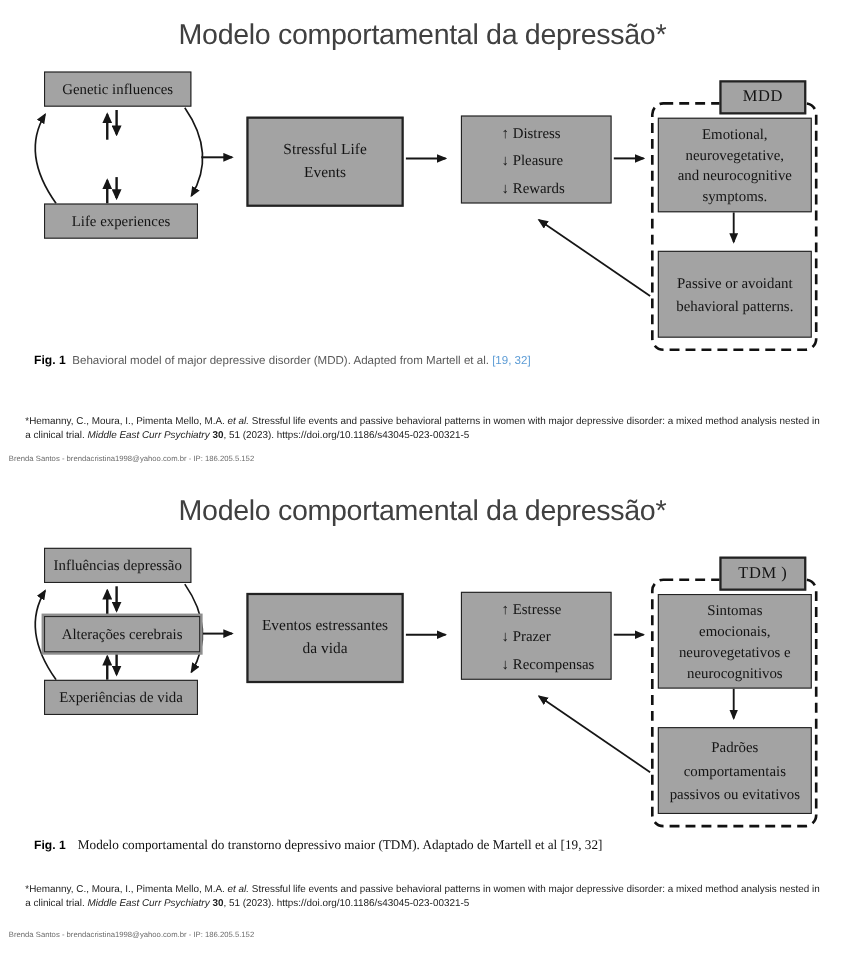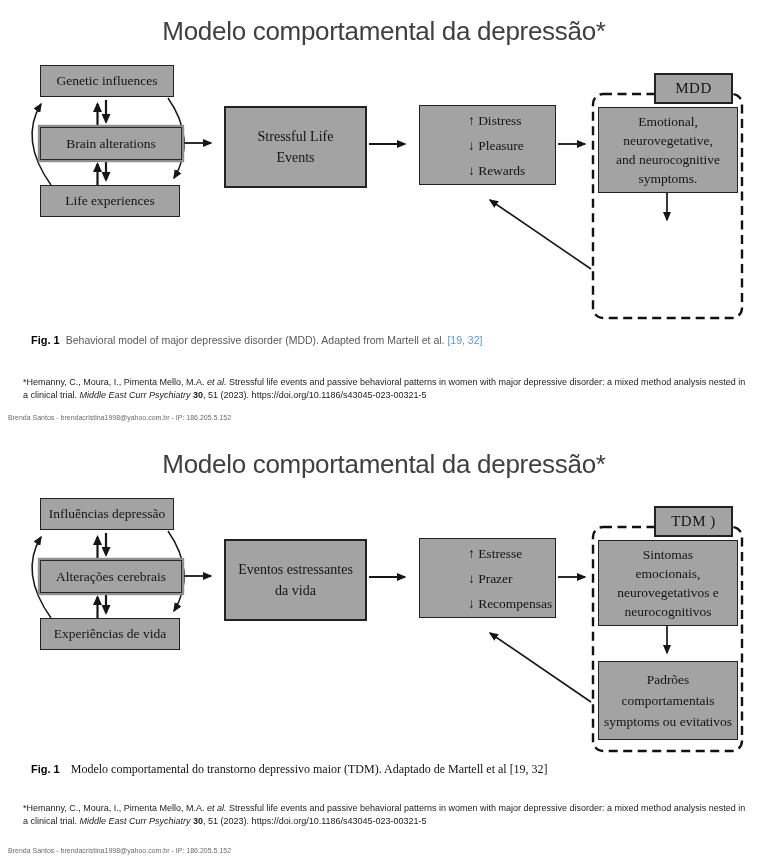--- a/index.html
+++ b/index.html
@@ -19,30 +19,30 @@
        white-space:pre-line;color:#141414;
        font-family:"Liberation Serif",serif;font-size:13.5px;line-height:1.3;}
 
   .box-genetic{left:40px;top:65px;width:132px;height:30px;}
   .box-brain{left:40px;top:127px;width:140px;height:31px;border:1.2px solid #2a2a2a;
              box-shadow:0 0 0 2.2px #8f8f8f;}
   .box-life{left:40px;top:185px;width:138px;height:30px;}
   .box-events{left:224px;top:106px;width:139px;height:78px;border-width:2px;
               font-size:14px;line-height:1.5;}
   .box-state{left:419px;top:105px;width:137px;height:80px;border-width:1.6px;
-             justify-content:flex-start;text-align:left;padding-left:48px;
+             justify-content:flex-start;text-align:left;padding-left:36px;
              box-sizing:border-box;line-height:25px;}
   .box-label{left:635px;top:73px;width:75px;height:27px;border-width:2px;
              font-size:15px;letter-spacing:.5px;margin-left:19px;}
   .box-symptoms{left:598px;top:107px;width:138px;height:84px;border-width:1.6px;
                 line-height:19px;}
   .box-patterns{left:598px;top:228px;width:138px;height:77px;border-width:1.6px;
                 line-height:21px;}
 
-  .caption{position:absolute;left:31px;top:330px;width:710px;z-index:2;}
+  .caption{position:absolute;left:31px;top:318px;width:710px;z-index:2;}
   .cap-fig{font-family:"Liberation Sans",sans-serif;font-weight:bold;font-size:11px;
            color:#000;margin-right:6px;}
   .cap-text{font-family:"Liberation Sans",sans-serif;font-size:10.5px;color:#595959;}
   .cap-refs{font-family:"Liberation Sans",sans-serif;font-size:10.5px;color:#5b9bd5;}
   .page2 .caption{top:326px;}
   .page2 .cap-fig{margin-right:11px;}
   .page2 .cap-text{font-family:"Liberation Serif",serif;font-size:12px;color:#111;}
   .page2 .cap-refs{font-family:"Liberation Serif",serif;font-size:12px;color:#111;}
 
   .footnote{position:absolute;left:23px;top:376px;width:726px;z-index:2;
@@ -79,32 +79,33 @@
       <path d="M 51 185 Q 19 140 41 104" fill="none" stroke="#161616" stroke-width="1.5" marker-end="url(#ah1)"></path>
       <path d="M 168 98 Q 197 140 174 178" fill="none" stroke="#161616" stroke-width="1.5" marker-end="url(#ah1)"></path>
       <line x1="183" y1="143" x2="211" y2="143" stroke="#161616" stroke-width="1.8" marker-end="url(#ah1)"></line>
       <line x1="369" y1="144" x2="405" y2="144" stroke="#161616" stroke-width="1.8" marker-end="url(#ah1)"></line>
       <line x1="558" y1="144" x2="585" y2="144" stroke="#161616" stroke-width="1.8" marker-end="url(#ah1)"></line>
       <line x1="667" y1="193" x2="667" y2="220" stroke="#161616" stroke-width="1.7" marker-end="url(#ah1)"></line>
       <line x1="591" y1="269" x2="490" y2="200" stroke="#161616" stroke-width="1.6" marker-end="url(#ah1)"></line>
     </svg>
 
     <div class="box box-genetic">Genetic influences</div>
-    <div class="box box-brain">Brain alterations</div>
     <div class="box box-life">Life experiences</div>
     <div class="box box-events">Stressful Life
 Events</div>
     <div class="box box-state">↑ Distress
 ↓ Pleasure
 ↓ Rewards</div>
     <div class="box box-label">MDD</div>
     <div class="box box-symptoms">Emotional,
 neurovegetative,
 and neurocognitive
 symptoms.</div>
+    <div class="box box-patterns">Passive or avoidant
+behavioral patterns.</div>
 
     <div class="caption">
       <span class="cap-fig">Fig. 1</span><span class="cap-text">Behavioral model of major depressive disorder (MDD). Adapted from Martell et al. </span><span class="cap-refs">[19, 32]</span>
     </div>
 
     <div class="footnote">
       <span>*Hemanny, C., Moura, I., Pimenta Mello, M.A. </span><span class="fn-i">et al.</span><span> Stressful life events and passive behavioral patterns in women with major depressive disorder: a mixed method analysis nested in a clinical trial. </span><span class="fn-i">Middle East Curr Psychiatry</span><span class="fn-b"> 30</span><span>, 51 (2023). https://doi.org/10.1186/s43045-023-00321-5</span>
     </div>
 
     <div class="footer-line">Brenda Santos - brendacristina1998@yahoo.com.br - IP: 186.205.5.152</div>
@@ -144,21 +145,21 @@
     <div class="box box-state">↑ Estresse
 ↓ Prazer
 ↓ Recompensas</div>
     <div class="box box-label">TDM )</div>
     <div class="box box-symptoms">Sintomas
 emocionais,
 neurovegetativos e
 neurocognitivos</div>
     <div class="box box-patterns">Padrões
 comportamentais
-symptoms ou evitativos</div>
+passivos ou evitativos</div>
 
     <div class="caption">
       <span class="cap-fig">Fig. 1</span><span class="cap-text">Modelo comportamental do transtorno depressivo maior (TDM). Adaptado de Martell et al </span><span class="cap-refs">[19, 32]</span>
     </div>
 
     <div class="footnote">
       <span>*Hemanny, C., Moura, I., Pimenta Mello, M.A. </span><span class="fn-i">et al.</span><span> Stressful life events and passive behavioral patterns in women with major depressive disorder: a mixed method analysis nested in a clinical trial. </span><span class="fn-i">Middle East Curr Psychiatry</span><span class="fn-b"> 30</span><span>, 51 (2023). https://doi.org/10.1186/s43045-023-00321-5</span>
     </div>
 
     <div class="footer-line">Brenda Santos - brendacristina1998@yahoo.com.br - IP: 186.205.5.152</div>

